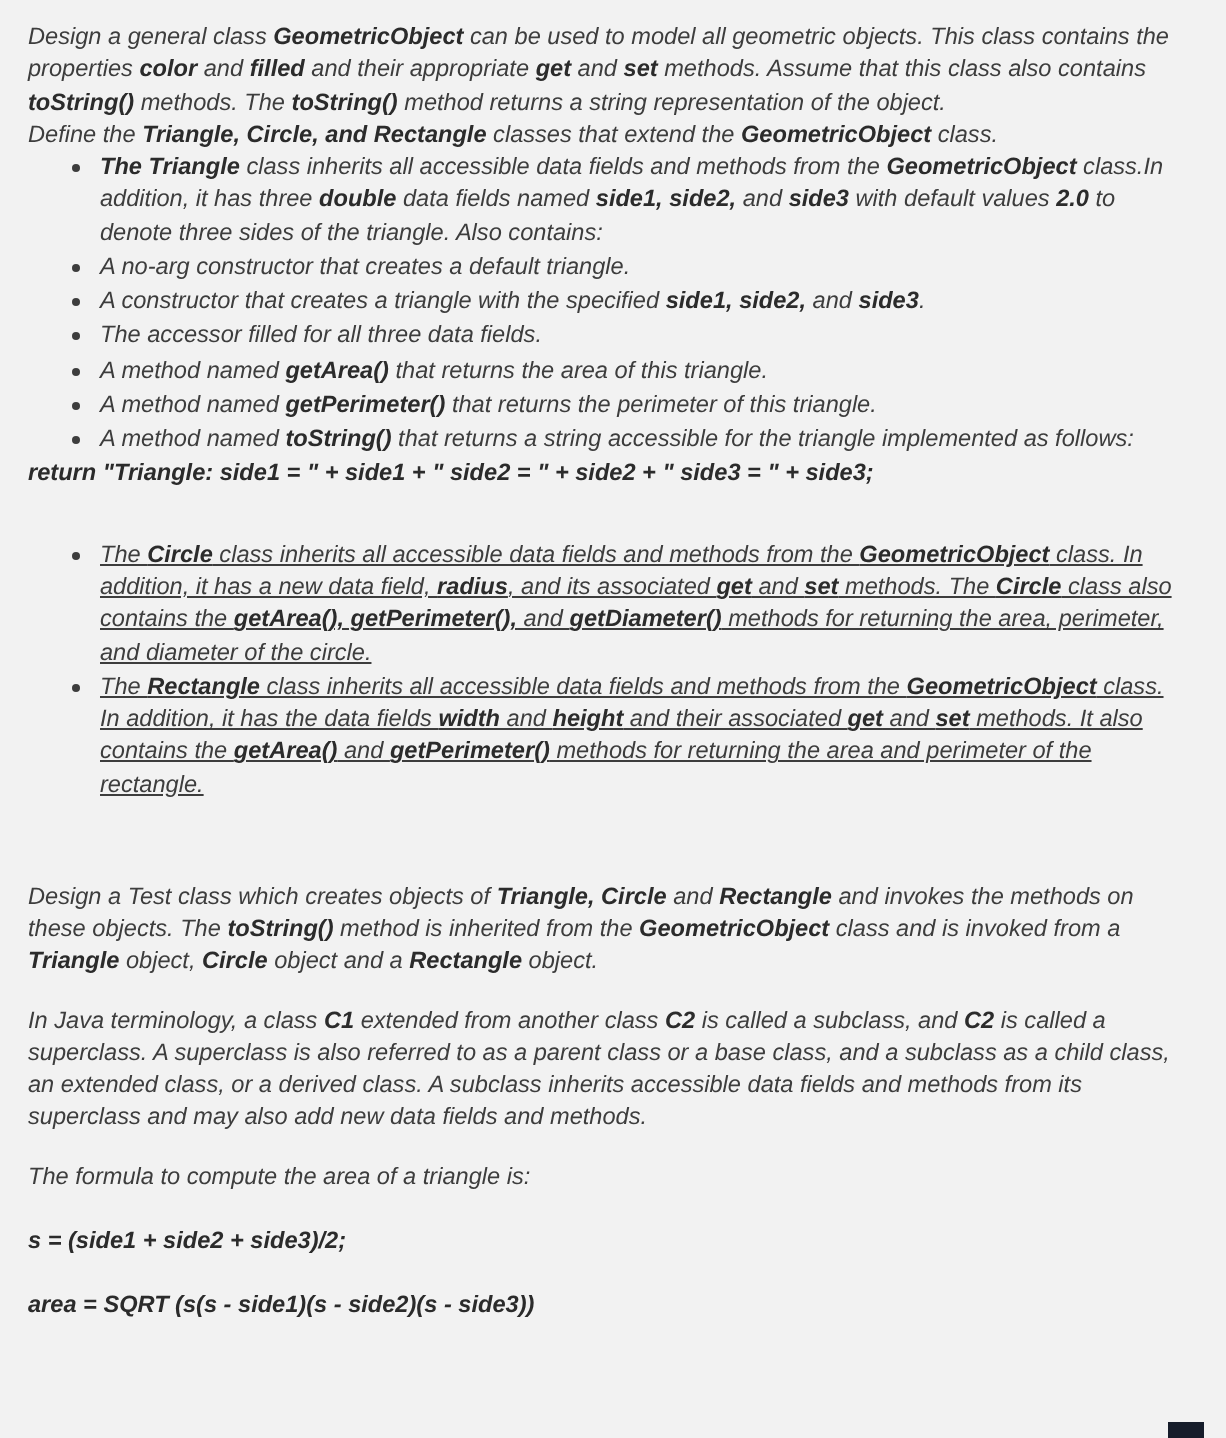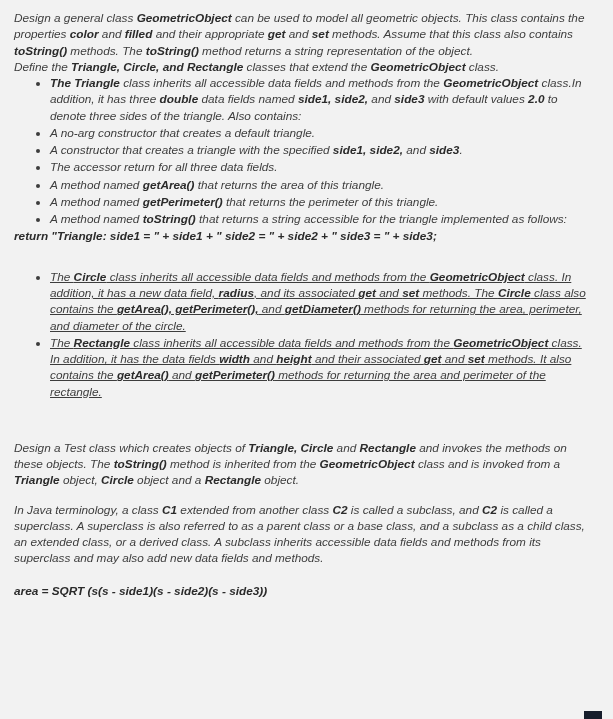--- a/index.html
+++ b/index.html
@@ -61,28 +61,30 @@
 <body>
 
 <div class="page" data-name="page">
   <main class="doc" data-name="document-body">
       <p class="block" data-name="intro-paragraph"><span data-name="text">Design a general class </span><span class="b" data-name="bold-text">GeometricObject</span><span data-name="text"> can be used to model all geometric objects. This class contains the properties </span><span class="b" data-name="bold-text">color</span><span data-name="text"> and </span><span class="b" data-name="bold-text">filled</span><span data-name="text"> and their appropriate </span><span class="b" data-name="bold-text">get</span><span data-name="text"> and </span><span class="b" data-name="bold-text">set</span><span data-name="text"> methods. Assume that this class also contains </span><span class="b" data-name="bold-text">toString()</span><span data-name="text"> methods. The </span><span class="b" data-name="bold-text">toString()</span><span data-name="text"> method returns a string representation of the object.</span></p>
       <p class="block" data-name="define-paragraph"><span data-name="text">Define the </span><span class="b" data-name="bold-text">Triangle, Circle, and Rectangle</span><span data-name="text"> classes that extend the </span><span class="b" data-name="bold-text">GeometricObject</span><span data-name="text"> class.</span></p>
       <ul class="block" data-name="triangle-list">
         <li data-name="list-item"><span class="b" data-name="bold-text">The Triangle</span><span data-name="text"> class inherits all accessible data fields and methods from the </span><span class="b" data-name="bold-text">GeometricObject</span><span data-name="text"> class.In addition, it has three </span><span class="b" data-name="bold-text">double</span><span data-name="text"> data fields named </span><span class="b" data-name="bold-text">side1, side2,</span><span data-name="text"> and </span><span class="b" data-name="bold-text">side3</span><span data-name="text"> with default values </span><span class="b" data-name="bold-text">2.0</span><span data-name="text"> to denote three sides of the triangle. Also contains:</span></li>
         <li data-name="list-item"><span data-name="text">A no-arg constructor that creates a default triangle.</span></li>
         <li data-name="list-item"><span data-name="text">A constructor that creates a triangle with the specified </span><span class="b" data-name="bold-text">side1, side2,</span><span data-name="text"> and </span><span class="b" data-name="bold-text">side3</span><span data-name="text">.</span></li>
-        <li data-name="list-item"><span data-name="text">The accessor return for all three data fields.</span></li>
+        <li data-name="list-item"><span data-name="text">The accessor filled for all three data fields.</span></li>
         <li data-name="list-item"><span data-name="text">A method named </span><span class="b" data-name="bold-text">getArea()</span><span data-name="text"> that returns the area of this triangle.</span></li>
         <li data-name="list-item"><span data-name="text">A method named </span><span class="b" data-name="bold-text">getPerimeter()</span><span data-name="text"> that returns the perimeter of this triangle.</span></li>
         <li data-name="list-item"><span data-name="text">A method named </span><span class="b" data-name="bold-text">toString()</span><span data-name="text"> that returns a string accessible for the triangle implemented as follows:</span></li>
       </ul>
       <p class="block" data-name="return-statement"><span class="b" data-name="bold-text">return "Triangle: side1 = " + side1 + " side2 = " + side2 + " side3 = " + side3;</span></p>
       <ul class="block" data-name="circle-rectangle-list">
         <li data-name="list-item"><span data-name="text">The </span><span class="b" data-name="bold-text">Circle</span><span data-name="text"> class inherits all accessible data fields and methods from the </span><span class="b" data-name="bold-text">GeometricObject</span><span data-name="text"> class. In addition, it has a new data field, </span><span class="b" data-name="bold-text">radius</span><span data-name="text">, and its associated </span><span class="b" data-name="bold-text">get</span><span data-name="text"> and </span><span class="b" data-name="bold-text">set</span><span data-name="text"> methods. The </span><span class="b" data-name="bold-text">Circle</span><span data-name="text"> class also contains the </span><span class="b" data-name="bold-text">getArea(), getPerimeter(),</span><span data-name="text"> and </span><span class="b" data-name="bold-text">getDiameter()</span><span data-name="text"> methods for returning the area, perimeter, and diameter of the circle.</span></li>
         <li data-name="list-item"><span data-name="text">The </span><span class="b" data-name="bold-text">Rectangle</span><span data-name="text"> class inherits all accessible data fields and methods from the </span><span class="b" data-name="bold-text">GeometricObject</span><span data-name="text"> class. In addition, it has the data fields </span><span class="b" data-name="bold-text">width</span><span data-name="text"> and </span><span class="b" data-name="bold-text">height</span><span data-name="text"> and their associated </span><span class="b" data-name="bold-text">get</span><span data-name="text"> and </span><span class="b" data-name="bold-text">set</span><span data-name="text"> methods. It also contains the </span><span class="b" data-name="bold-text">getArea()</span><span data-name="text"> and </span><span class="b" data-name="bold-text">getPerimeter()</span><span data-name="text"> methods for returning the area and perimeter of the rectangle.</span></li>
       </ul>
       <p class="block" data-name="test-class-paragraph"><span data-name="text">Design a Test class  which creates objects of </span><span class="b" data-name="bold-text">Triangle, Circle</span><span data-name="text"> and </span><span class="b" data-name="bold-text">Rectangle</span><span data-name="text"> and invokes the methods on these objects. The </span><span class="b" data-name="bold-text">toString()</span><span data-name="text"> method is inherited from the </span><span class="b" data-name="bold-text">GeometricObject</span><span data-name="text"> class and is invoked from a </span><span class="b" data-name="bold-text">Triangle</span><span data-name="text"> object, </span><span class="b" data-name="bold-text">Circle</span><span data-name="text"> object  and a </span><span class="b" data-name="bold-text">Rectangle</span><span data-name="text"> object.</span></p>
       <p class="block" data-name="terminology-paragraph"><span data-name="text">In Java terminology, a class </span><span class="b" data-name="bold-text">C1</span><span data-name="text"> extended from another class </span><span class="b" data-name="bold-text">C2</span><span data-name="text"> is called a subclass, and </span><span class="b" data-name="bold-text">C2</span><span data-name="text"> is called a superclass. A superclass is also referred to as a parent class or a base class, and a subclass as a child class, an extended class, or a derived class. A subclass inherits accessible data fields and methods from its superclass and may also add new data fields and methods.</span></p>
+      <p class="block" data-name="formula-intro"><span data-name="text">The formula to compute the area of a triangle is:</span></p>
+      <p class="block" data-name="formula-s"><span class="b" data-name="bold-text">s = (side1 + side2 + side3)/2;</span></p>
       <p class="block" data-name="formula-area"><span class="b" data-name="bold-text">area = SQRT (s(s - side1)(s - side2)(s - side3))</span></p>
     </main>
   <div class="corner-artifact" data-name="bottom-right-corner-artifact"></div>
 </div>
 
 </body></html>

